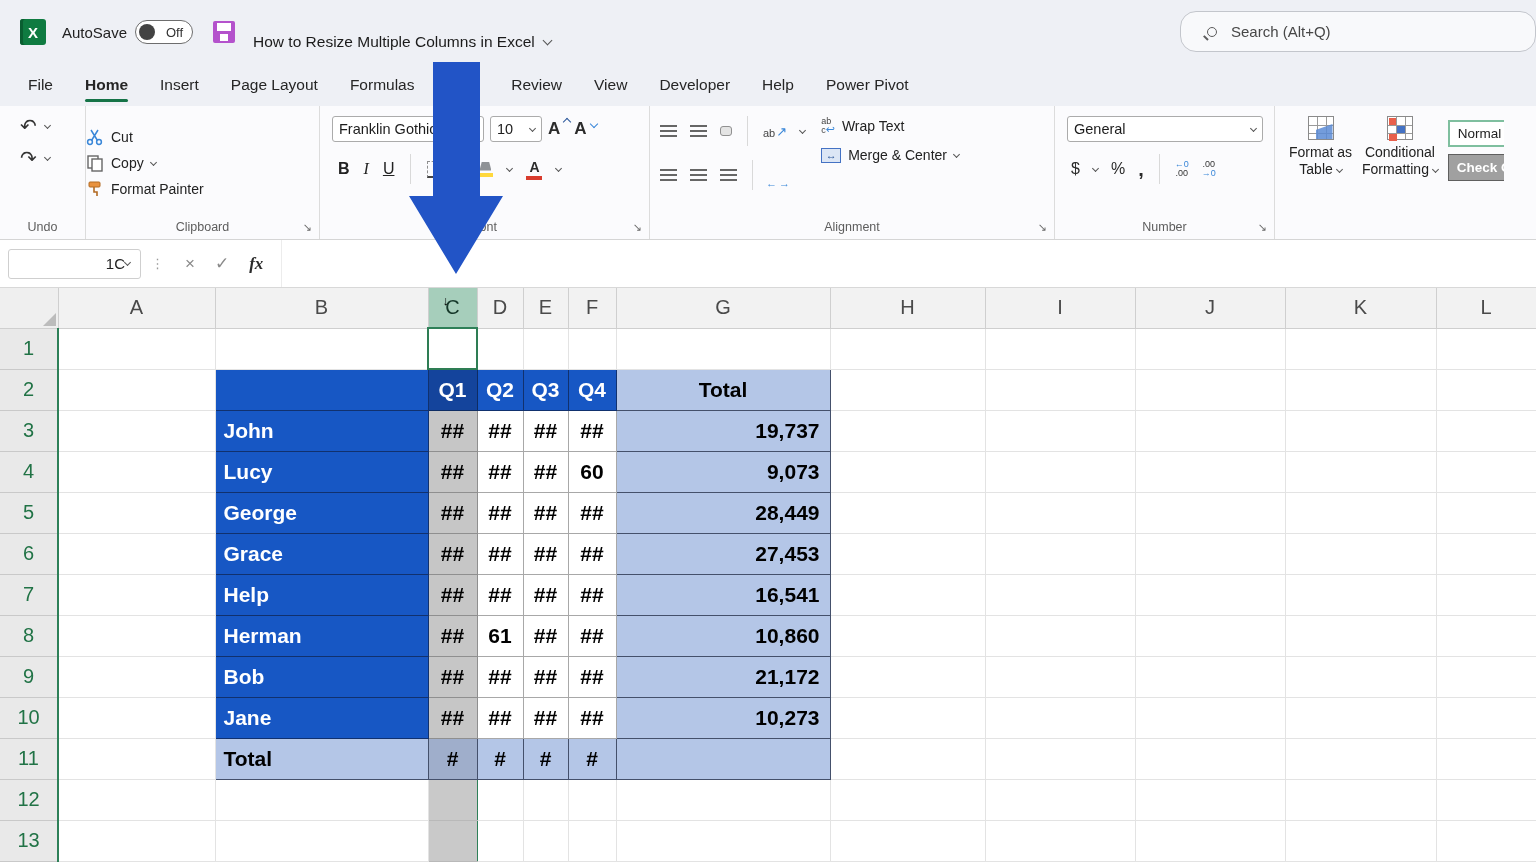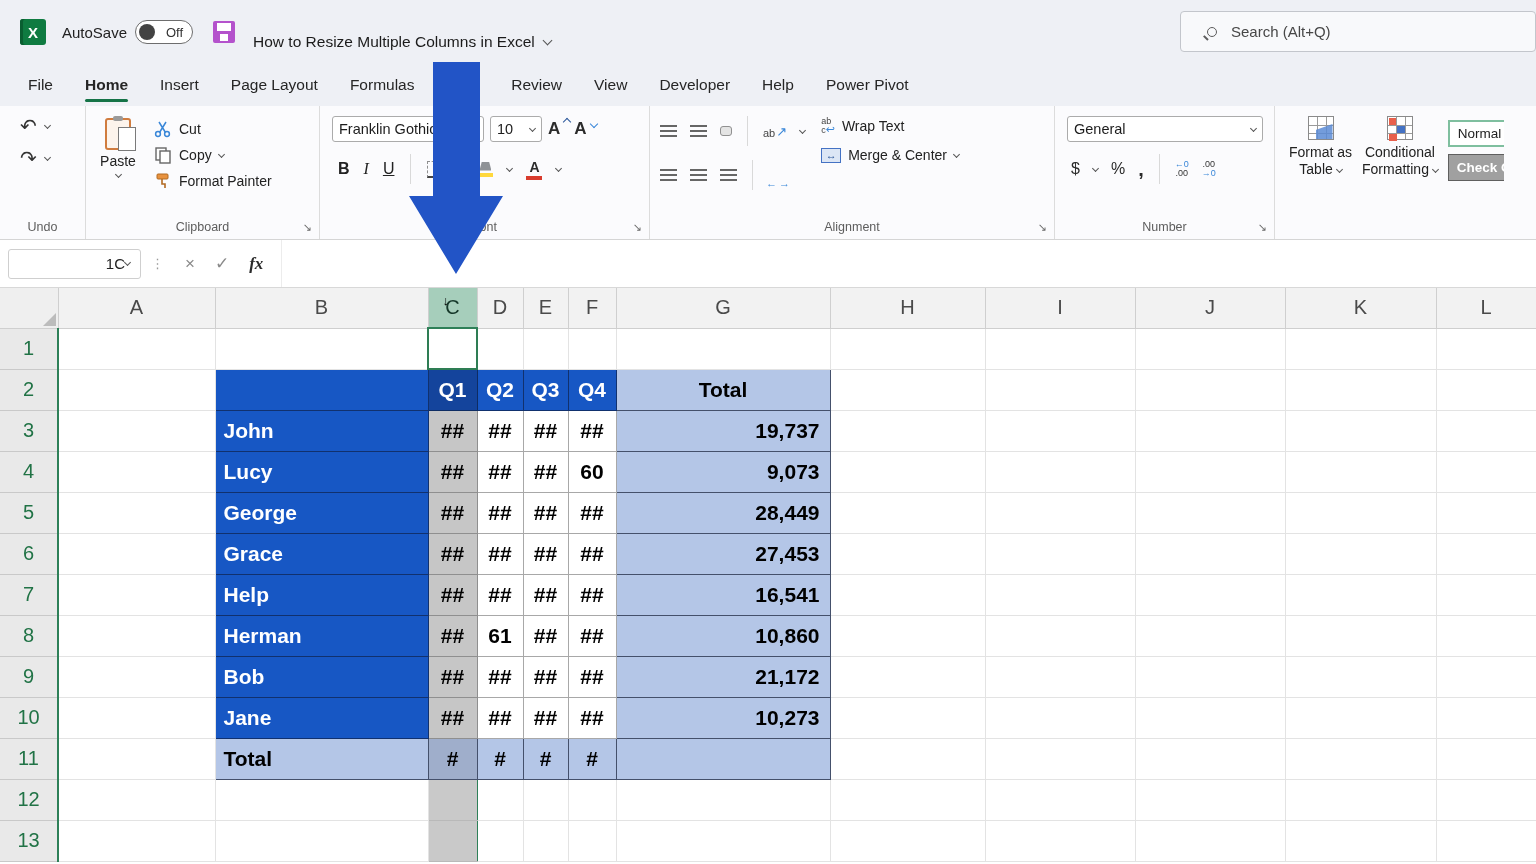--- a/index.html
+++ b/index.html
@@ -13,21 +13,21 @@
   .autosave { display:flex; align-items:center; gap:8px; font-size:15px; color:#222; }
   .toggle { width:58px; height:24px; border:1px solid #6d6d6d; border-radius:13px; background:#fff; position:relative;
             display:flex; align-items:center; justify-content:flex-end; padding-right:9px; font-size:13px; color:#333; }
   .toggle .knob { position:absolute; left:3px; top:3px; width:16px; height:16px; border-radius:50%; background:#424242; }
   .save-icon { width:22px; height:22px; background:#b452cc; border-radius:2px; margin:0 18px 0 20px; position:relative; }
   .save-icon::before { content:""; position:absolute; left:4px; top:2px; width:14px; height:8px; background:#fff; }
   .save-icon::after { content:""; position:absolute; left:7px; bottom:2px; width:8px; height:7px; background:#fff; }
   .doc-title { font-size:15.5px; color:#1b1b1b; display:flex; align-items:center; gap:9px;margin-top:20px; }
   .chv { display:inline-block; width:7px; height:7px; border-right:1.6px solid #555; border-bottom:1.6px solid #555; transform:rotate(45deg); margin-top:-4px; }
   .search-box { position:absolute; right:0; top:11px; width:356px; height:41px; background:#f8f9fb; border:1px solid #c3c6cc;
-                border-radius:4px; display:flex; align-items:center; padding-left:26px; gap:14px; font-size:15px; color:#474747; }
+                border-radius:16px; display:flex; align-items:center; padding-left:26px; gap:14px; font-size:15px; color:#474747; }
   .mag { width:10px; height:10px; border:1.7px solid #5c5c5c; border-radius:50%; position:relative; }
   .mag::after { content:""; position:absolute; width:6px; height:1.7px; background:#5c5c5c; transform:rotate(45deg); left:-5px; top:9px; }
 
   
   .menubar { height:42px; background:#eef0f5; display:flex; align-items:center; padding-left:12px; font-size:15.5px; }
   .menu-item { padding:0 16px; height:100%; display:flex; align-items:center; color:#262626; position:relative; cursor:default; }
   .menu-item.active { font-weight:bold; }
   .menu-item.active::after { content:""; position:absolute; left:16px; right:16px; bottom:4px; height:3px; background:#157347; border-radius:2px; }
 
   
@@ -42,21 +42,21 @@
   .g-undo { width:86px; }
   .g-undo .stack { display:flex; flex-direction:column; gap:12px; padding-left:20px; }
   .u-arrow { font-size:20px; color:#333; line-height:1; display:flex; gap:8px; align-items:center; }
 
   
   .g-clip { width:234px; display:flex; gap:4px; }
   .paste-btn { width:64px; display:flex; flex-direction:column; align-items:center; gap:3px; padding-top:2px; }
   .clipboard-ic { width:26px; height:32px; border:2px solid #d07c3f; border-radius:3px; position:relative; background:#fdf4ec; }
   .clipboard-ic::before { content:""; position:absolute; top:-4px; left:6px; width:10px; height:5px; background:#9a9a9a; border-radius:2px; }
   .clipboard-ic::after { content:""; position:absolute; right:-7px; bottom:-3px; width:16px; height:22px; background:#fff; border:1.5px solid #7a7a7a; }
-  .clip-rows { display:flex; flex-direction:column; gap:8px; padding-top:4px; }
+  .clip-rows { display:flex; flex-direction:column; gap:8px; padding-top:4px;margin-top:8px; }
   .clip-row { display:flex; align-items:center; gap:7px; font-size:14px; color:#222; }
   .ic-svg { width:18px; height:18px; flex:0 0 18px; }
 
   
   .g-font { width:330px; padding-left:12px; }
   .inbox { height:26px; border:1px solid #ababab; border-radius:3px; background:#fff; display:flex; align-items:center;
            padding:0 6px; font-size:14.5px; color:#1c1c1c; justify-content:space-between; }
   .font-row1 { display:flex; gap:6px; align-items:center; }
   .font-row2 { display:flex; gap:14px; align-items:center; margin-top:12px; padding-left:6px; }
   .fmt-b { font-weight:bold; font-size:16px; }
@@ -193,25 +193,20 @@
         </div>
       <div class="u-arrow">
           <span>↷</span>
           <span class="chv-s"></span>
         </div>
     </div>
     <div class="glabel">Undo</div>
   </div>
 
   <div class="rgroup g-clip">
-    <div class="paste-btn">
-      <div class="clipboard-ic"></div>
-      <span class="rbtn-txt">Paste</span>
-      <span class="chv-s"></span>
-    </div>
     <div class="clip-rows">
       <div class="clip-row">
         <svg class="ic-svg" viewBox="0 0 18 18">
             <circle cx="4" cy="14" r="2.4" fill="none" stroke="#3a87d8" stroke-width="1.5"></circle>
             <circle cx="13" cy="14" r="2.4" fill="none" stroke="#3a87d8" stroke-width="1.5"></circle>
             <path d="M5.5 12.5 L12 2 M11.5 12.5 L5 2" stroke="#3a87d8" stroke-width="1.5" fill="none"></path>
           </svg>
         <span>Cut</span>
       </div>
       <div class="clip-row">

